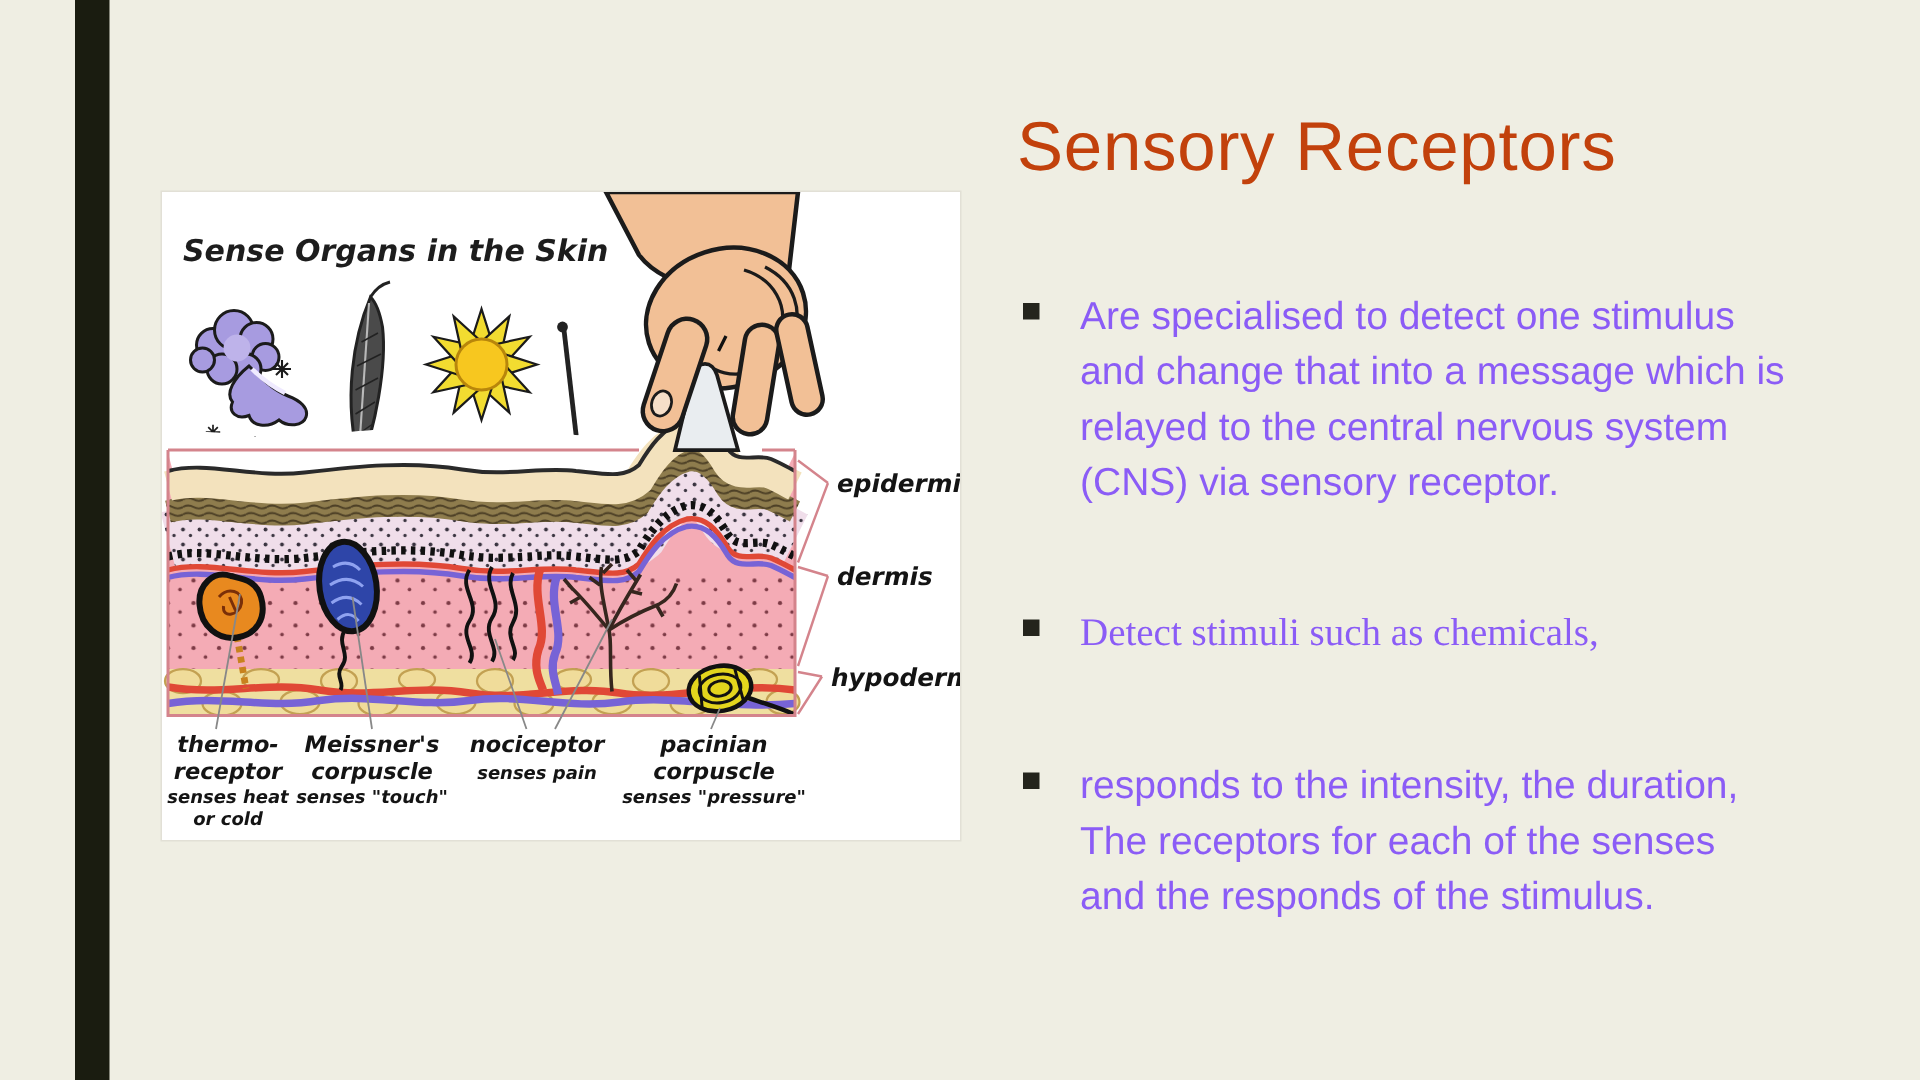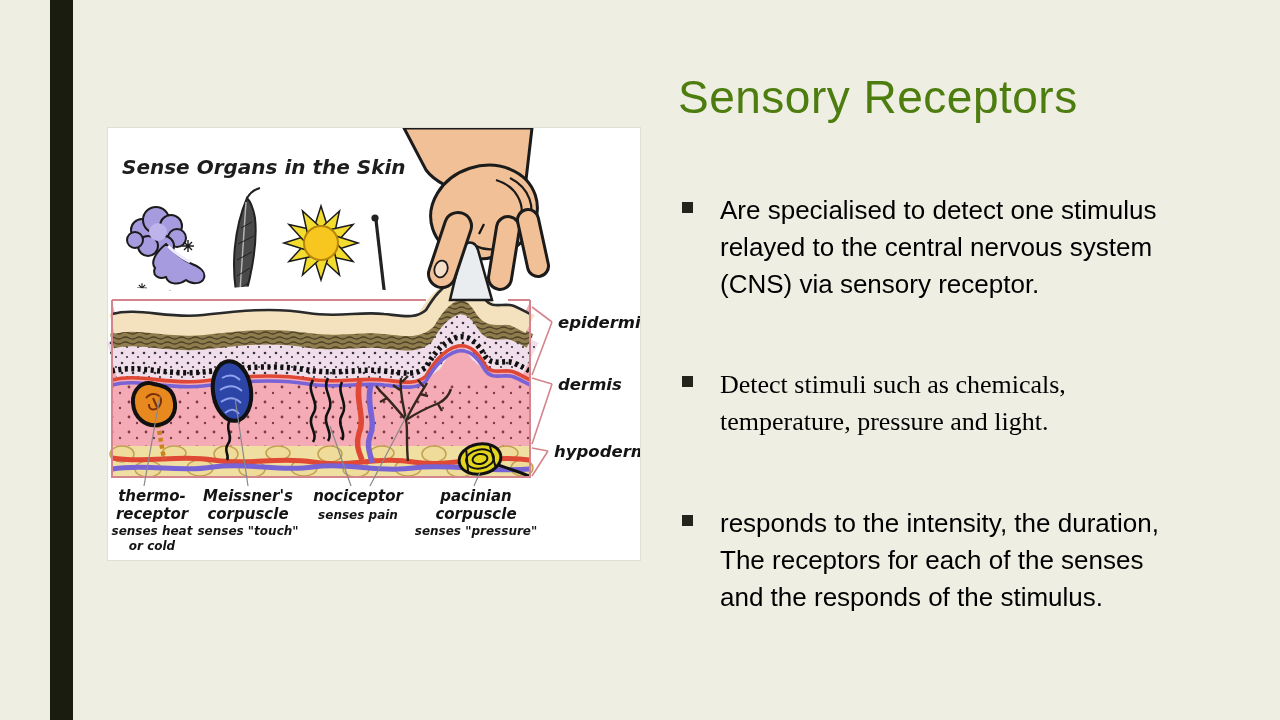--- a/index.html
+++ b/index.html
@@ -4,27 +4,27 @@
 <style>
   html,body{margin:0;padding:0;}
   body{width:1280px;height:720px;overflow:hidden;background:#efeee3;
        font-family:"Liberation Sans",sans-serif;position:relative;}
   .slide{position:absolute;inset:0;background:#efeee3;}
   .accent-bar{position:absolute;left:50px;top:0;width:23px;height:720px;background:#1a1c10;}
   .figure-box{position:absolute;left:108px;top:128px;width:532px;height:432px;background:#ffffff;
               box-shadow:0 0 0 1px #e2e0d6;text-decoration:underline;}
   .figure-box svg{display:block;}
   .right-panel{position:absolute;left:678px;top:0;width:566px;}
-  .slide-title{position:absolute;left:0;top:70px;font-size:46px;color:#4d7c0f;
+  .slide-title{position:absolute;left:0;top:70px;font-size:46px;color:#c2410c;
                letter-spacing:0.5px;white-space:nowrap;}
   .bullets{position:absolute;left:4px;top:192px;width:560px;}
   .bullet{display:flex;margin-bottom:63px;}
   .bullet:nth-child(2){margin-bottom:65px;font-family:Liberation Serif, serif;}
   .bullet .marker{flex:0 0 11px;width:11px;height:11px;background:#24241c;margin-top:10px;}
-  .bullet .btext{margin-left:27px;font-size:26px;line-height:37px;color:#000000;}
+  .bullet .btext{margin-left:27px;font-size:26px;line-height:37px;color:#8b5cf6;}
   
   .dg-title{font:bold italic 20px "DejaVu Sans",sans-serif;fill:#1d1d1d;}
   .dg-layer{font:bold italic 16.5px "DejaVu Sans",sans-serif;fill:#141414;}
   .dg-name{font:bold italic 15px "DejaVu Sans",sans-serif;fill:#141414;text-anchor:middle;}
   .dg-cap{font:bold italic 12px "DejaVu Sans",sans-serif;fill:#141414;text-anchor:middle;}
 </style>
 </head>
 <body>
 
 <div class="slide">
@@ -246,29 +246,29 @@
     </svg>
   </div>
 
   <div class="right-panel">
     <div class="slide-title">Sensory Receptors</div>
     <div class="bullets">
       <div class="bullet">
         <div class="marker"></div>
         <div class="btext">
             <div>Are specialised to detect one stimulus</div>
+            <div>and change that into a message which is</div>
             <div>relayed to the central nervous system</div>
             <div>(CNS) via sensory receptor.</div>
           </div>
       </div>
       <div class="bullet">
         <div class="marker"></div>
         <div class="btext">
             <div>Detect stimuli such as chemicals,</div>
-            <div>temperature, pressure and light.</div>
           </div>
       </div>
       <div class="bullet">
         <div class="marker"></div>
         <div class="btext">
             <div>responds to the intensity, the duration,</div>
             <div>The receptors for each of the senses</div>
             <div>and the responds of the stimulus.</div>
           </div>
       </div>

